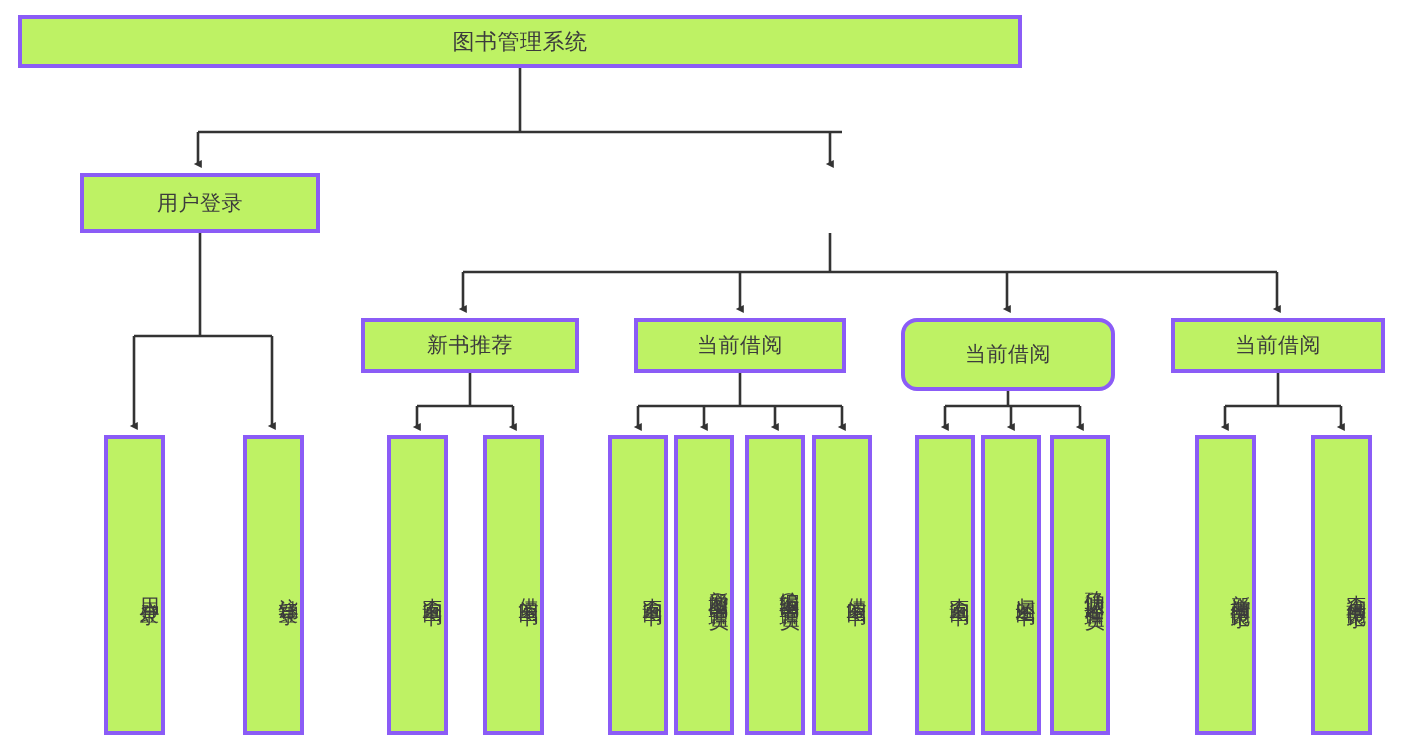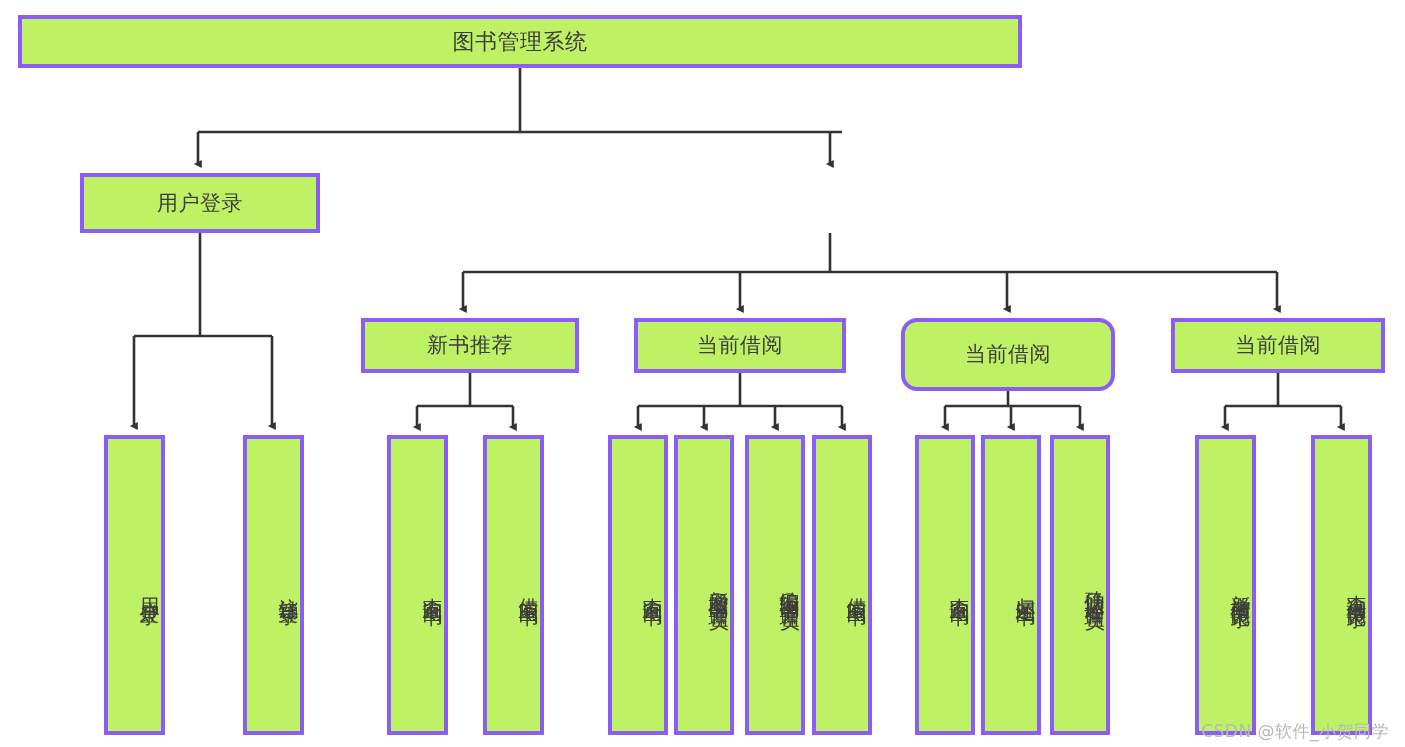--- a/index.html
+++ b/index.html
@@ -162,15 +162,14 @@
   <div class="node vertical" style="left:915px; top:435px; width:60px; height:300px;">查询图书</div>
 
   <div class="node vertical" style="left:981px; top:435px; width:60px; height:300px;">归还图书</div>
 
   <div class="node vertical" style="left:1050px; top:435px; width:60px; height:300px;">确认归还（管理员）</div>
 
   <div class="node vertical" style="left:1195px; top:435px; width:61px; height:300px;">新增借阅记录</div>
 
   <div class="node vertical" style="left:1311px; top:435px; width:61px; height:300px;">查询借阅记录</div>
 
-  <div class="watermark">CSDN @软件_小贺同学</div>
 
 </div>
 
 </body></html>

